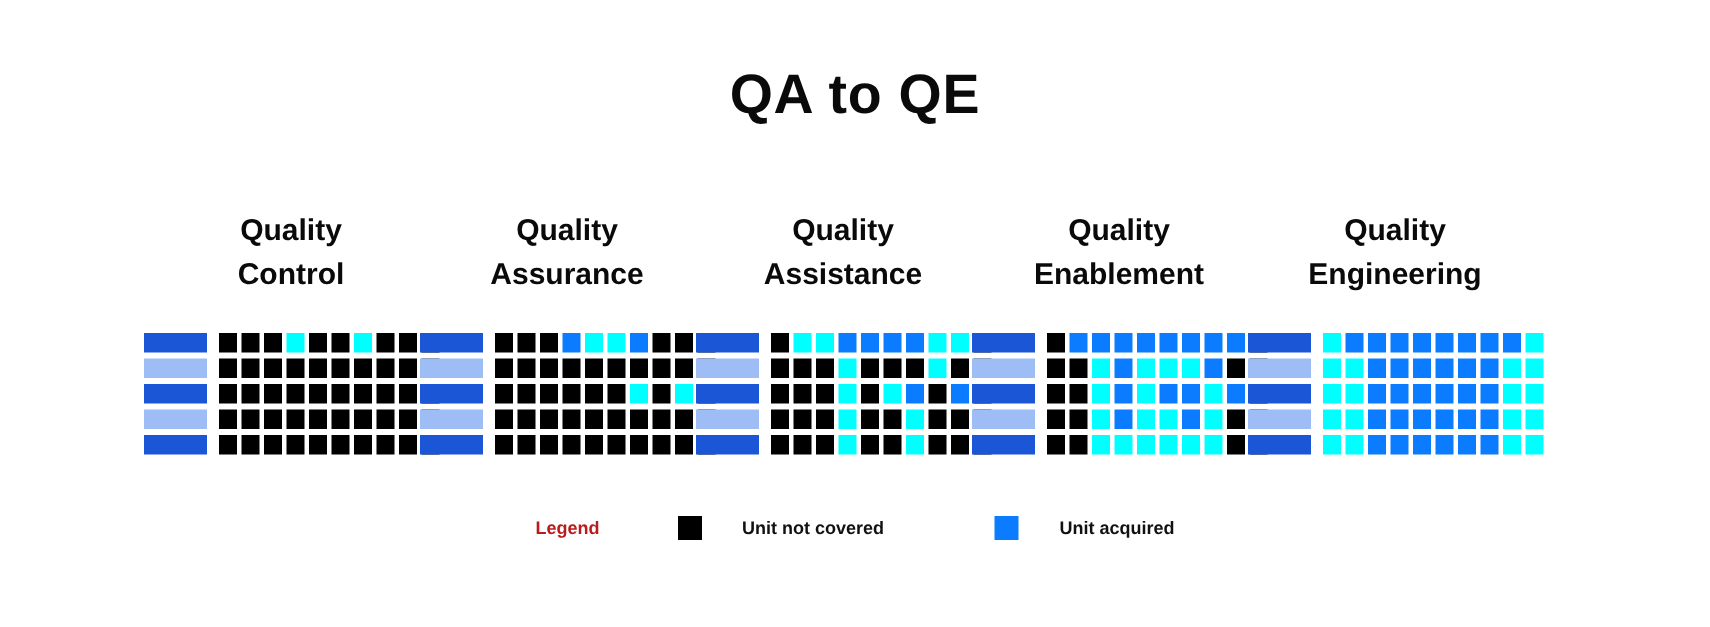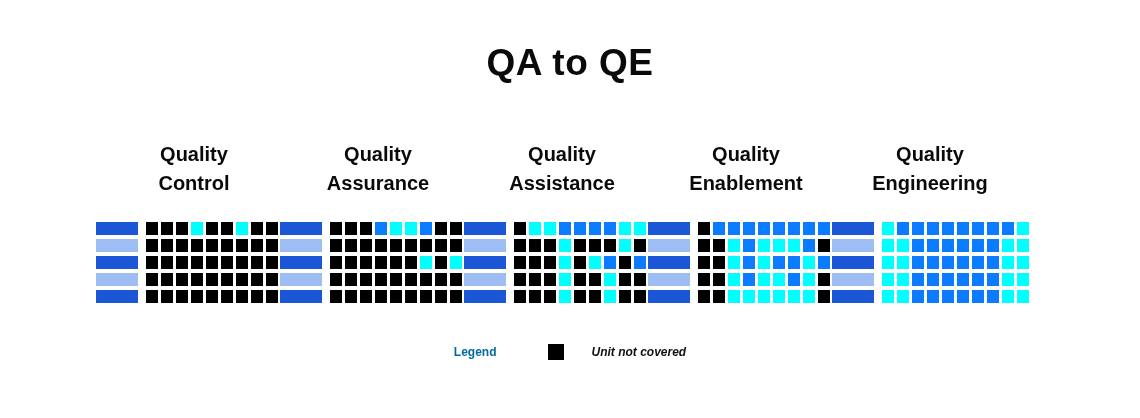--- a/index.html
+++ b/index.html
@@ -101,21 +101,21 @@
     width: 1140px;
     display: flex;
     flex-direction: row;
     justify-content: center;
     align-items: center;
   }
 
   .legend-title {
     font-size: 12px;
     font-weight: bold;
-    color: #0369a1;
+    color: #b91c1c;
     margin-right: 52px;
   }
 
   .legend-item {
     display: flex;
     flex-direction: row;
     align-items: center;
     margin-right: 74px;
   }
   .legend-item:last-child { margin-right: 0; }
@@ -494,21 +494,25 @@
             <div class="cell blue" title="Unit acquired"></div>
             <div class="cell cyan" title="Unit development"></div>
             <div class="cell cyan" title="Unit development"></div>
           </div>
         </div>
       </div>
     </div>
 
   <div class="legend">
     <div class="legend-title">Legend</div>
-    <div class="legend-items" style="display:flex;flex-direction:row;align-items:flex-end;font-style:italic;">
+    <div class="legend-items" style="display:flex;flex-direction:row;align-items:flex-end;">
         <div class="legend-item">
           <div class="legend-swatch" style="background: rgb(0, 0, 0);"></div>
           <div class="legend-label">Unit not covered</div>
         </div>
+        <div class="legend-item">
+          <div class="legend-swatch" style="background: rgb(11, 124, 255);"></div>
+          <div class="legend-label">Unit acquired</div>
+        </div>
       </div>
   </div>
 
 </div>
 
 </body></html>

